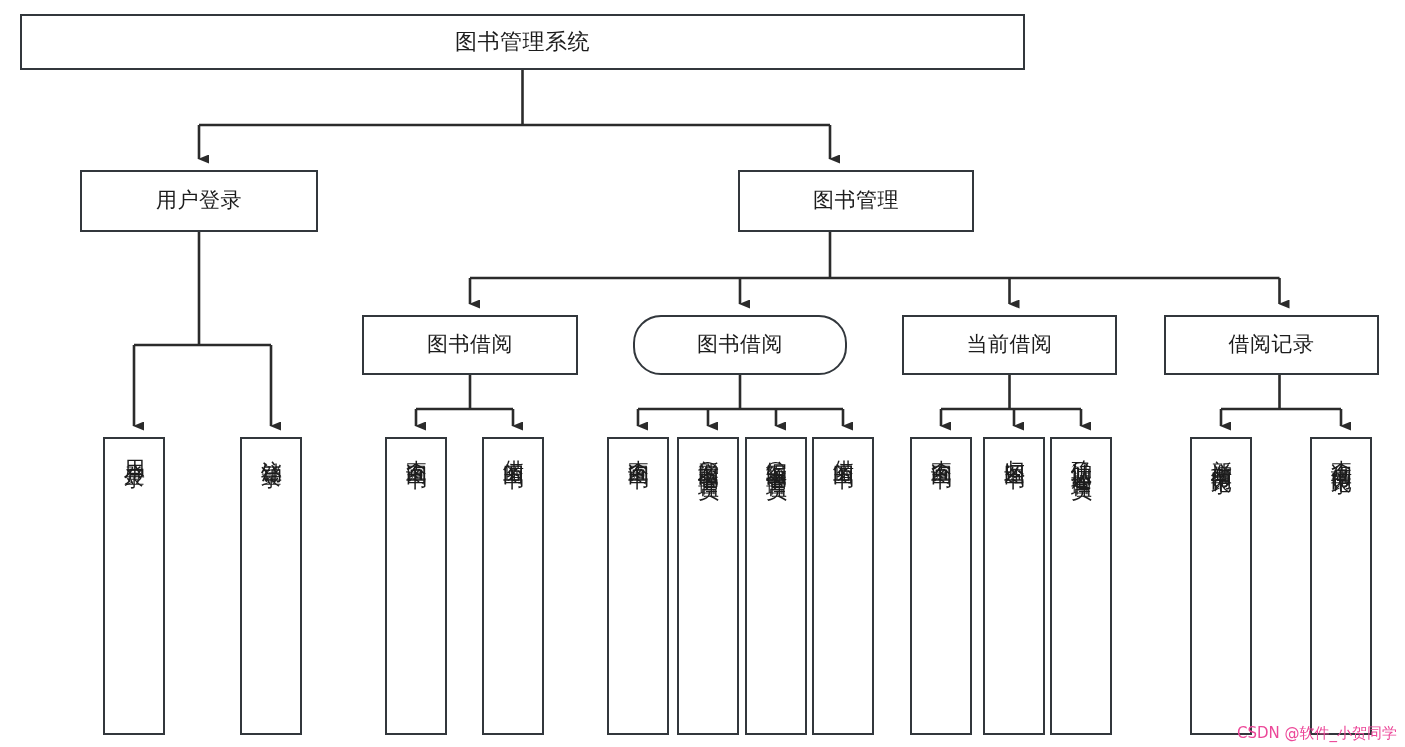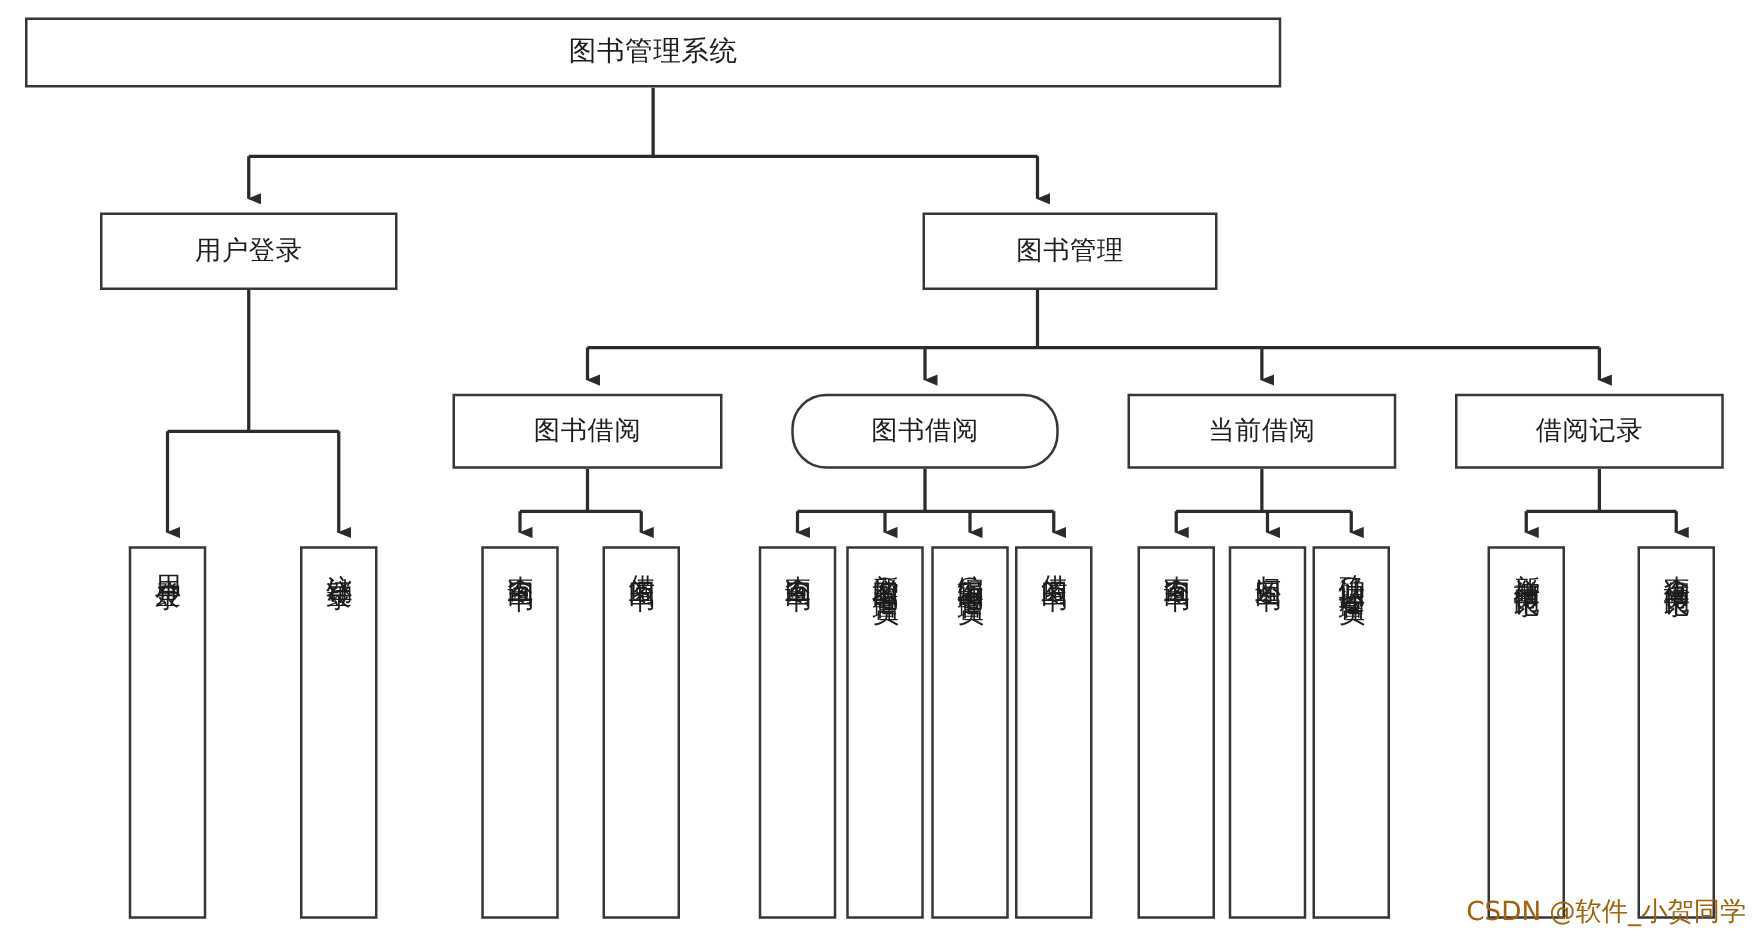--- a/index.html
+++ b/index.html
@@ -57,22 +57,22 @@
     text-orientation: upright;
     font-size: 21px;
     letter-spacing: 3px;
     line-height: 1;
     margin: 0 auto;
   }
   .watermark {
     position: absolute;
     right: 8px;
     bottom: 4px;
-    font-size: 21px;
-    color: #a16207;
+    font-size: 15px;
+    color: #ec4899;
     z-index: 5;
     white-space: nowrap;
     font-family: "DejaVu Sans", "Liberation Sans", sans-serif;
   }
 </style>
 </head>
 <body>
 
 <div id="canvas">
   <svg id="edges" xmlns="http://www.w3.org/2000/svg">

